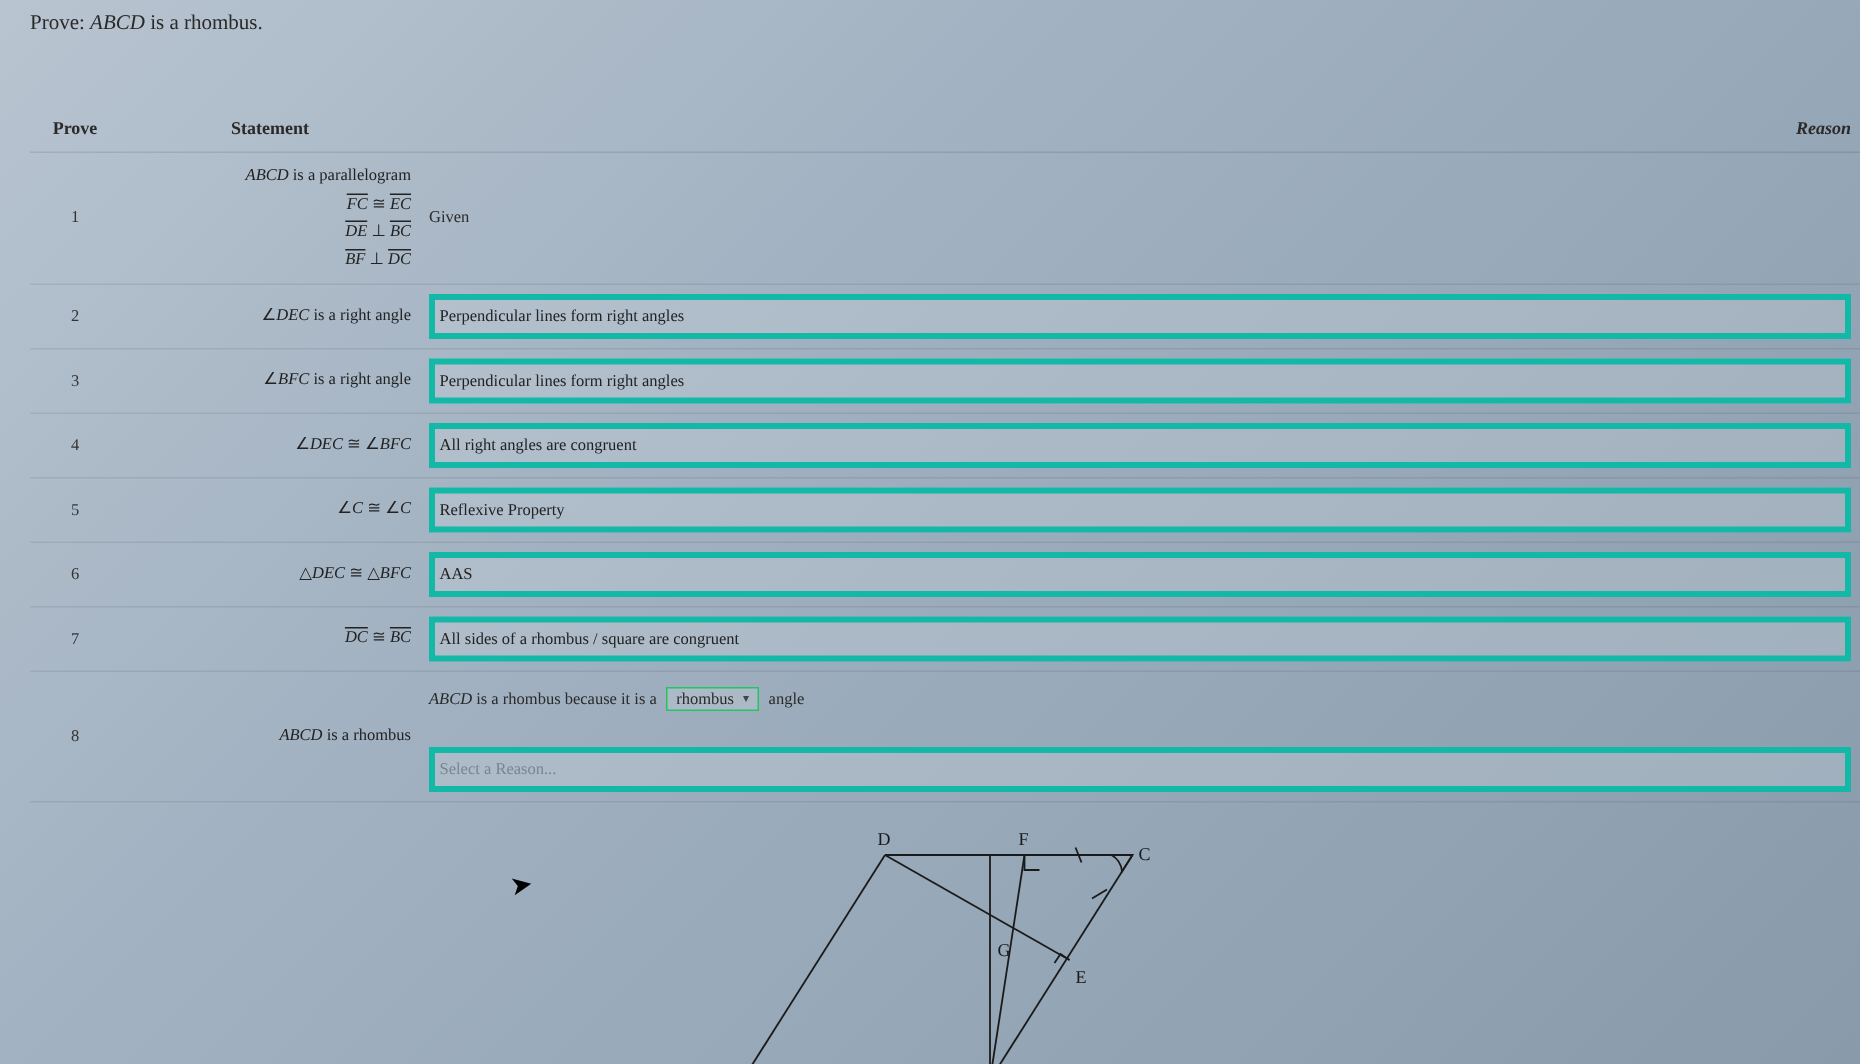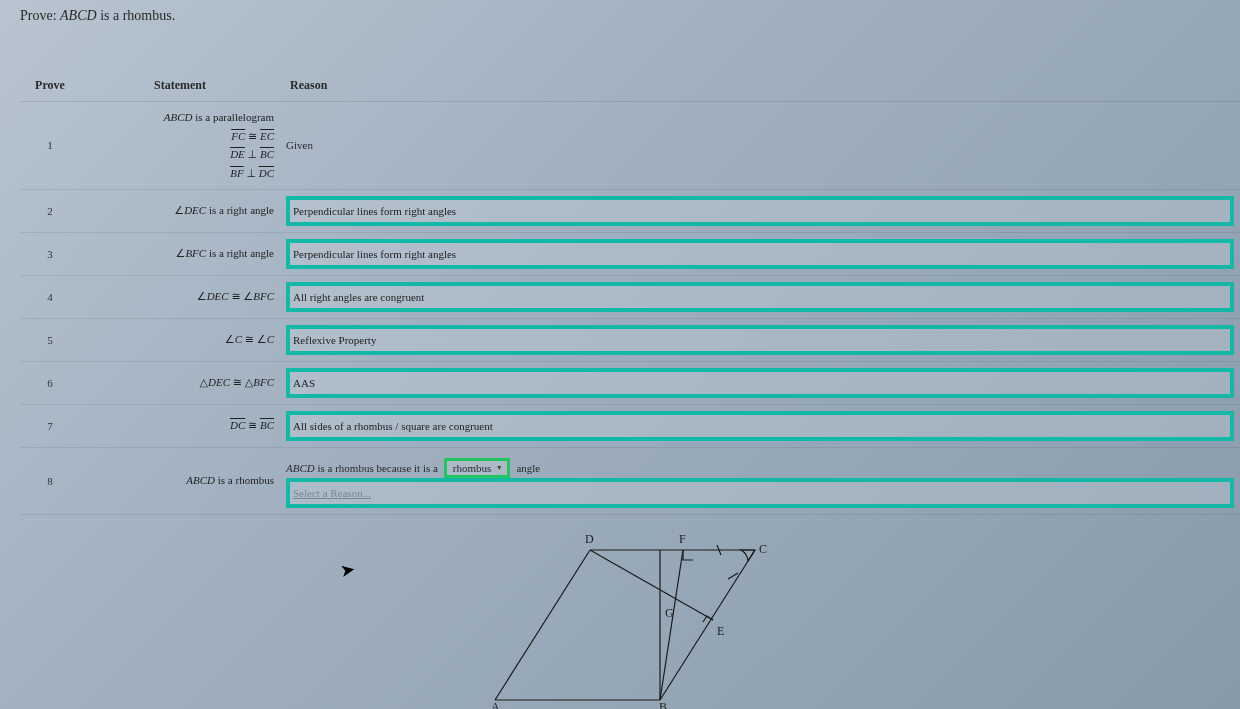--- a/index.html
+++ b/index.html
@@ -34,21 +34,21 @@
     }
     table.proof th {
       text-align: left;
       padding: 8px 6px;
       font-weight: bold;
       border-bottom: 1px solid rgba(0,0,0,0.1);
       font-size: 12px;
     }
     table.proof th.step-h { width: 60px; text-align: center; }
     table.proof th.stmt-h { width: 200px; text-align: center; margin-top: 16px; }
-    table.proof th.reason-h { text-align: left; padding-left: 10px; }
+    table.proof th.reason-h { text-align: right; padding-left: 10px; font-style: italic; }
     table.proof td {
       padding: 6px 6px;
       vertical-align: middle;
       border-bottom: 1px solid rgba(0,0,0,0.08);
     }
     td.step-col {
       text-align: center;
       width: 60px;
       font-size: 11px;
       color: #333;
@@ -72,42 +72,41 @@
       width: 100%;
       min-height: 24px;
     }
     .reason-static {
       font-size: 11px;
       padding: 5px 0;
     }
     .placeholder {
       color: #7a8590;
       font-size: 11px;
-      text-decoration: underline;
     }
     .overline {
       text-decoration: overline;
       display: inline-block;
     }
     .angle::before { content: "\2220"; }
     .triangle::before { content: "\25B3"; }
     .cong::before { content: "\2245"; }
     .perp::before { content: "\22A5"; }
 
     .sentence-row {
       font-size: 11px;
-      padding: 4px 0 0 0;
+      padding: 4px 0 24px 0;
       display: flex;
       align-items: center;
       gap: 6px;
     }
     .mini-select {
       display: inline-flex;
       align-items: center;
-      border: 3px solid #22c55e;
+      border: 1px solid #22c55e;
       background: rgba(200,210,218,0.35);
       padding: 1px 6px;
       font-size: 11px;
       gap: 6px;
     }
     .chev {
       font-size: 8px;
       color: #444;
     }
 

